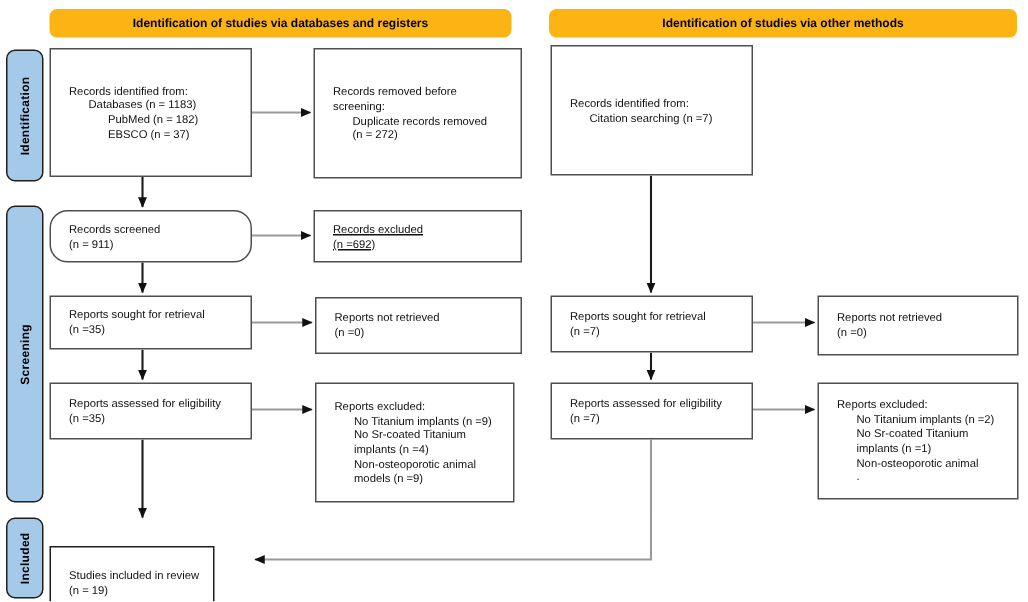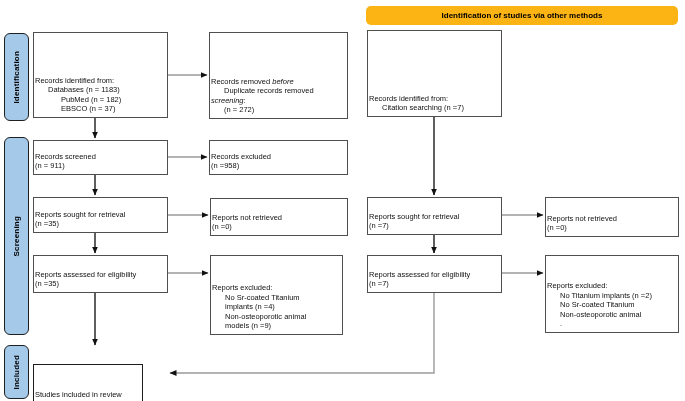--- a/index.html
+++ b/index.html
@@ -18,29 +18,29 @@
     display:flex;align-items:center;justify-content:center;
     font-size:8px;font-weight:bold;color:#000;
   }
   .stage .vtxt{
     writing-mode:vertical-rl;transform:rotate(180deg);
     white-space:nowrap;letter-spacing:.2px;
   }
   .box{
     position:absolute;box-sizing:border-box;background:#ffffff;
     border:1.4px solid #4f4f4f;
-    display:flex;flex-direction:column;justify-content:flex-end;
-    padding:3px 4px 3px 1px;
+    display:flex;flex-direction:column;justify-content:center;
+    padding:3px 4px 3px 12px;
     font-size:7.5px;line-height:9.6px;color:#111;
   }
   .box.thick{border:1.8px solid #1c1c1c;}
   .ln{white-space:nowrap;}
   .ind1{padding-left:13px;}
   .ind2{padding-left:26px;}
-  .it{font-style:italic;}
+  .it{}
   svg#arrows{position:absolute;left:0;top:0;width:685px;height:401px;pointer-events:none;}
   .flow{stroke:#1c1c1c;stroke-width:1.4;fill:none;}
   .side{stroke:#9a9a9a;stroke-width:1.4;fill:none;}
 </style>
 </head>
 <body>
 
 <div id="canvas">
 
   <svg id="arrows" viewBox="0 0 685 401">
@@ -57,66 +57,68 @@
     <path class="flow" d="M434 235 L434 253" marker-end="url(#ah)"></path>
     <path class="side" d="M168 75 L207 75" marker-end="url(#ah)"></path>
     <path class="side" d="M168 157 L207 157" marker-end="url(#ah)"></path>
     <path class="side" d="M168 215 L208 215" marker-end="url(#ah)"></path>
     <path class="side" d="M168 273 L208 273" marker-end="url(#ah)"></path>
     <path class="side" d="M502 215 L543 215" marker-end="url(#ah)"></path>
     <path class="side" d="M502 273 L543 273" marker-end="url(#ah)"></path>
     <path class="side" d="M434 293 L434 373 L170 373" marker-end="url(#ah)"></path>
   </svg>
 
+  <div class="hdr" style="left: 33px; top: 6px; width: 308px; background: rgb(251, 180, 20);">Identification of studies via databases and registers</div>
   <div class="hdr" style="left: 366px; top: 6px; width: 312px; background: rgb(251, 180, 20);">Identification of studies via other methods</div>
 
   <div class="stage" style="top: 33px; height: 86px; background: rgb(165, 201, 233);">
     <span class="vtxt">Identification</span>
   </div>
   <div class="stage" style="top: 137px; height: 196px; background: rgb(165, 201, 233);">
     <span class="vtxt">Screening</span>
   </div>
   <div class="stage" style="top: 345px; height: 52px; background: rgb(165, 201, 233);">
     <span class="vtxt">Included</span>
   </div>
 
   <div class="box" style="left:33px;top:32px;width:135px;height:86px;">
       <div class="ln ind0"><span>Records identified from:</span></div>
       <div class="ln ind1"><span>Databases (n = 1183)</span></div>
       <div class="ln ind2"><span>PubMed (n = 182)</span></div>
       <div class="ln ind2"><span>EBSCO (n = 37)</span></div>
     </div>
   <div class="box" style="left:209px;top:32px;width:139px;height:87px;">
       <div class="ln ind0"><span>Records removed </span><span class="it">before</span></div>
+      <div class="ln ind0"><span class="it">screening</span><span>:</span></div>
       <div class="ln ind1"><span>Duplicate records removed</span></div>
-      <div class="ln ind0"><span class="it">screening</span><span>:</span></div>
       <div class="ln ind1"><span>(n = 272)</span></div>
     </div>
-  <div class="box" style="left:33px;top:140px;width:135px;height:35px;">
+  <div class="box" style="left:33px;top:140px;width:135px;height:35px;border-radius:12px;">
       <div class="ln ind0"><span>Records screened</span></div>
       <div class="ln ind0"><span>(n = 911)</span></div>
     </div>
-  <div class="box" style="left:209px;top:140px;width:139px;height:35px;">
+  <div class="box" style="left:209px;top:140px;width:139px;height:35px;text-decoration:underline;">
       <div class="ln ind0"><span>Records excluded</span></div>
-      <div class="ln ind0"><span>(n =958)</span></div>
+      <div class="ln ind0"><span>(n =692)</span></div>
     </div>
   <div class="box" style="left:33px;top:197px;width:135px;height:36px;">
       <div class="ln ind0"><span>Reports sought for retrieval</span></div>
       <div class="ln ind0"><span>(n =35)</span></div>
     </div>
   <div class="box" style="left:210px;top:198px;width:138px;height:38px;">
       <div class="ln ind0"><span>Reports not retrieved</span></div>
       <div class="ln ind0"><span>(n =0)</span></div>
     </div>
   <div class="box" style="left:33px;top:255px;width:135px;height:38px;">
       <div class="ln ind0"><span>Reports assessed for eligibility</span></div>
       <div class="ln ind0"><span>(n =35)</span></div>
     </div>
   <div class="box" style="left:210px;top:255px;width:133px;height:80px;">
       <div class="ln ind0"><span>Reports excluded:</span></div>
+      <div class="ln ind1"><span>No Titanium implants (n =9)</span></div>
       <div class="ln ind1"><span>No Sr-coated Titanium</span></div>
       <div class="ln ind1"><span>implants (n =4)</span></div>
       <div class="ln ind1"><span>Non-osteoporotic animal</span></div>
       <div class="ln ind1"><span>models (n =9)</span></div>
     </div>
   <div class="box thick" style="left:33px;top:364px;width:110px;height:49px;">
       <div class="ln ind0"><span>Studies included in review</span></div>
       <div class="ln ind0"><span>(n = 19)</span></div>
     </div>
 
@@ -133,17 +135,18 @@
       <div class="ln ind0"><span>(n =0)</span></div>
     </div>
   <div class="box" style="left:367px;top:255px;width:135px;height:38px;">
       <div class="ln ind0"><span>Reports assessed for eligibility</span></div>
       <div class="ln ind0"><span>(n =7)</span></div>
     </div>
   <div class="box" style="left:545px;top:255px;width:134px;height:78px;">
       <div class="ln ind0"><span>Reports excluded:</span></div>
       <div class="ln ind1"><span>No Titanium implants (n =2)</span></div>
       <div class="ln ind1"><span>No Sr-coated Titanium</span></div>
+      <div class="ln ind1"><span>implants (n =1)</span></div>
       <div class="ln ind1"><span>Non-osteoporotic animal</span></div>
       <div class="ln ind1"><span>.</span></div>
     </div>
 
 </div>
 
 </body></html>

